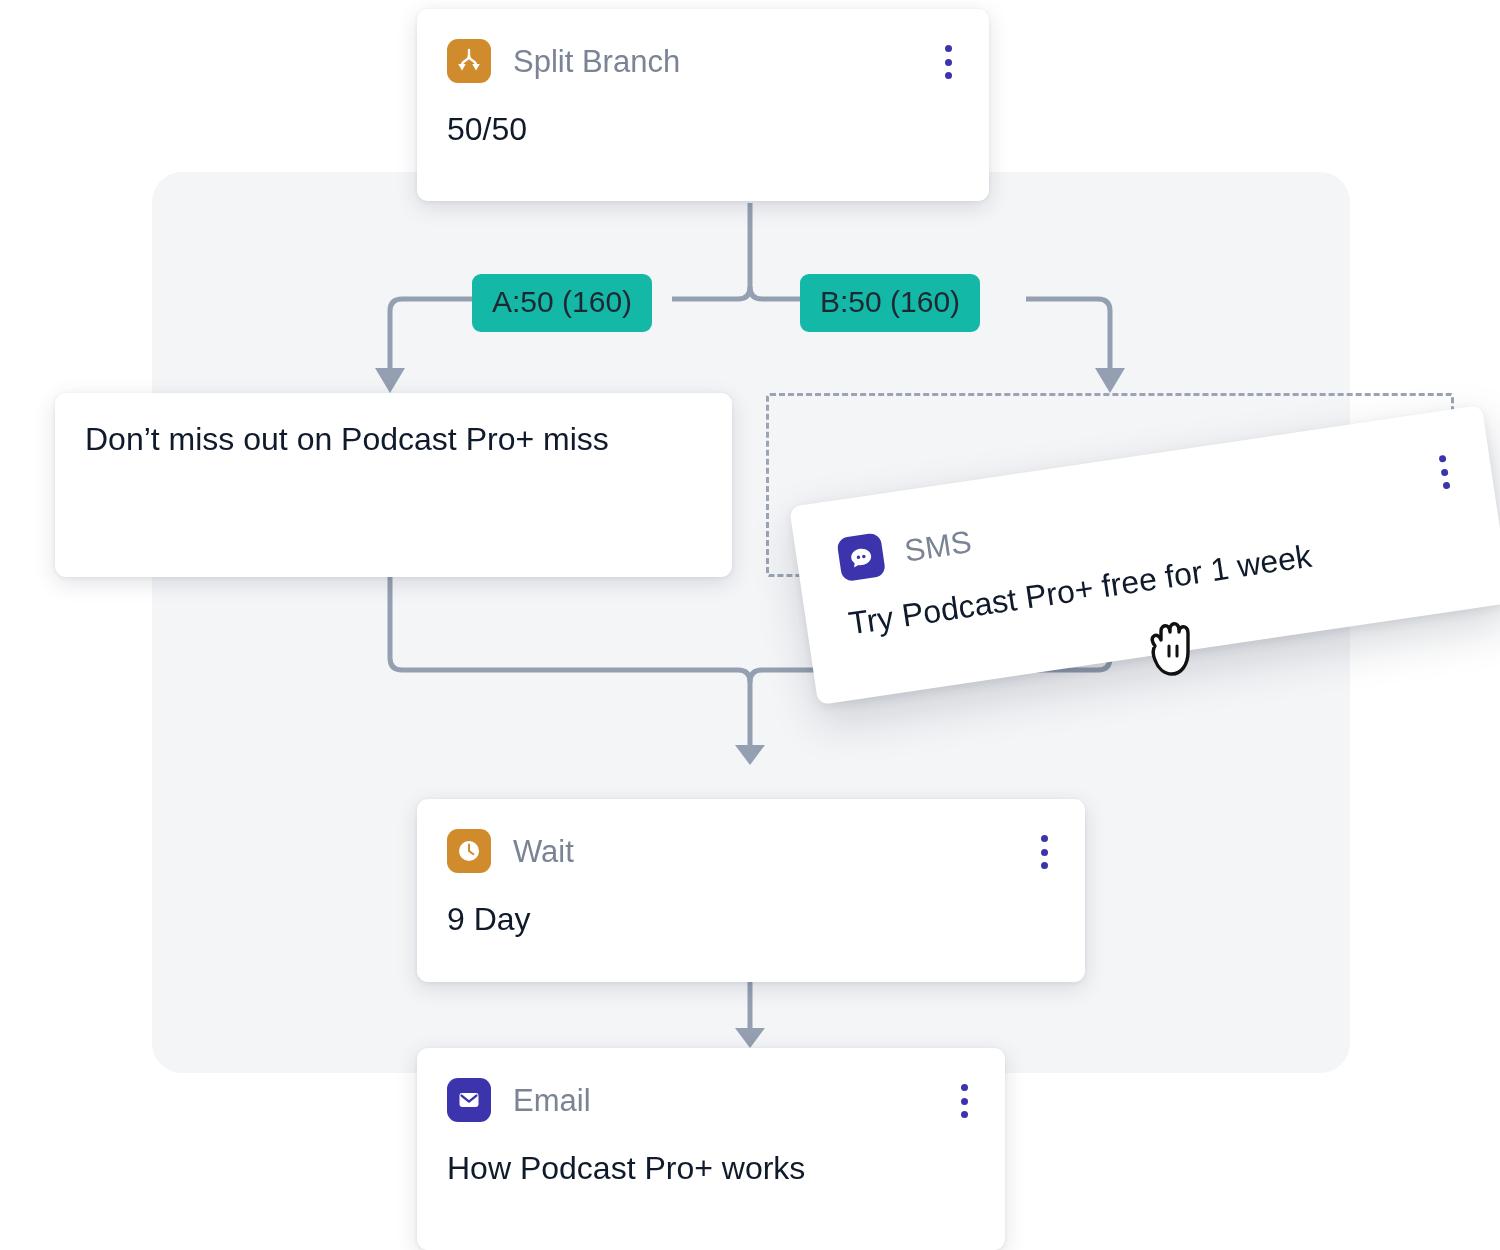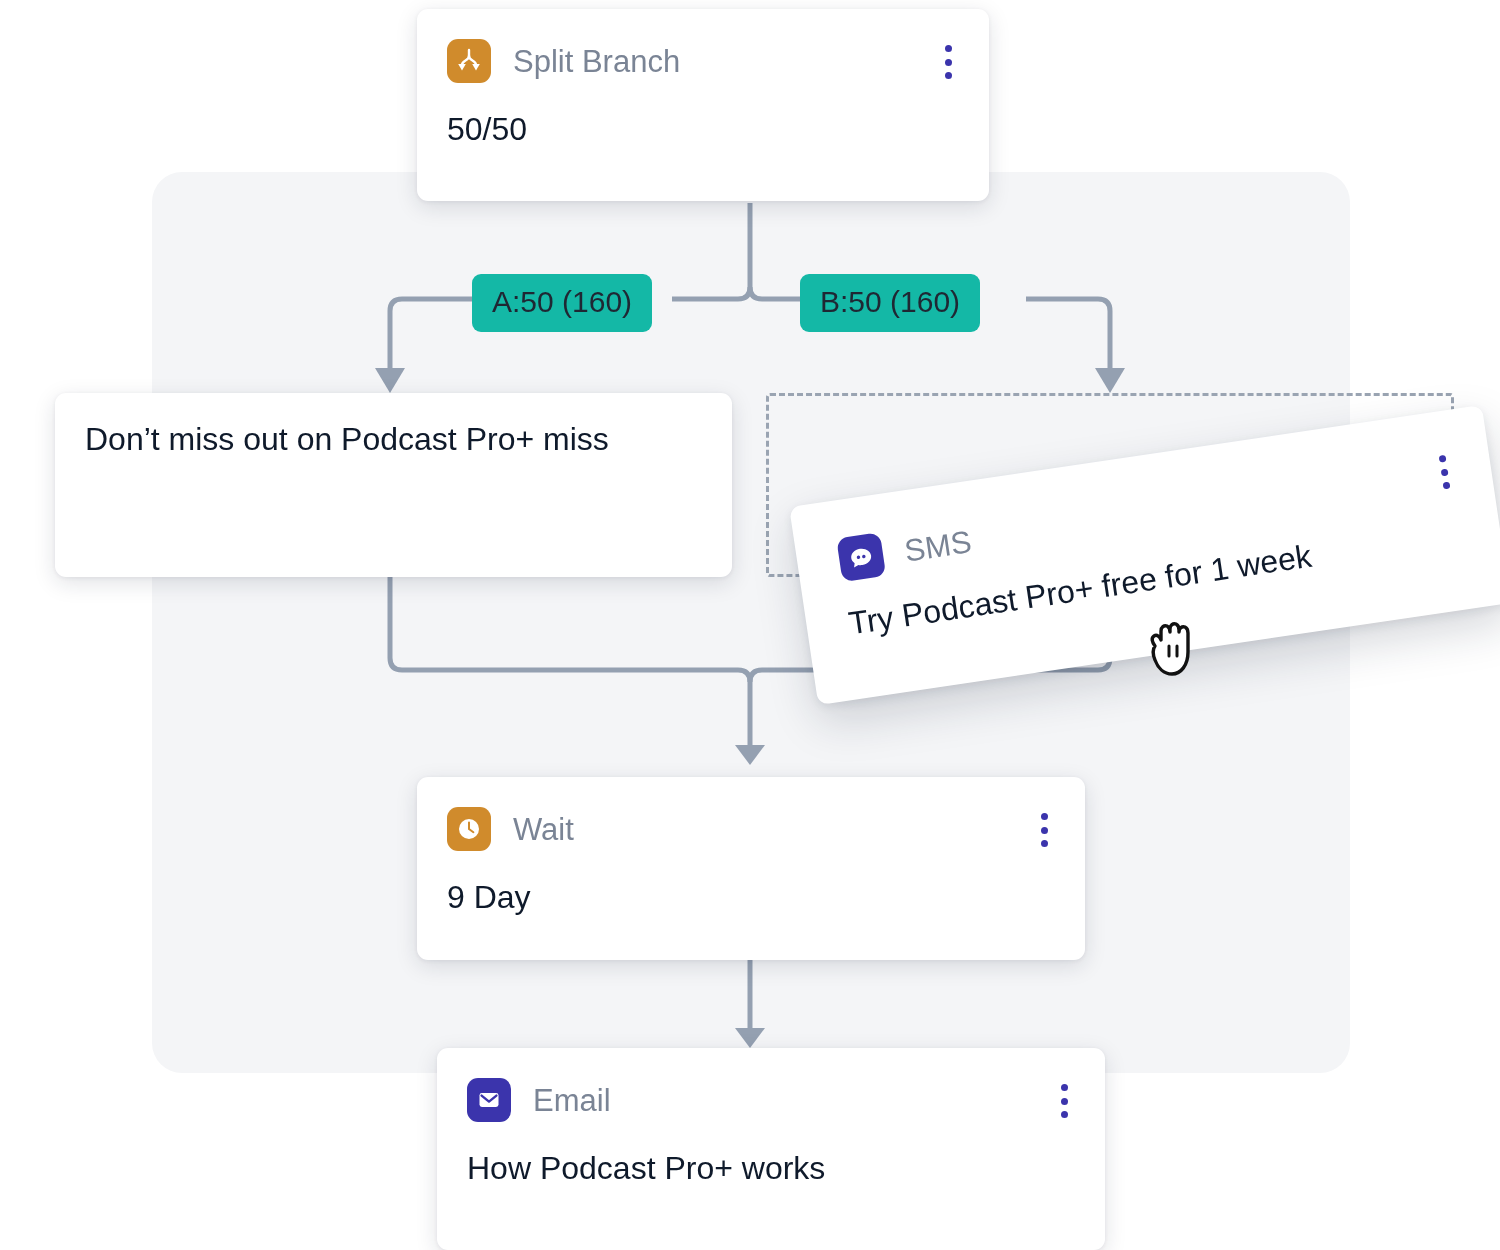--- a/index.html
+++ b/index.html
@@ -122,22 +122,22 @@
     padding: 26px 40px 0 30px;
     font-size: 32px;
     color: #0f1a2b;
     line-height: 1.25;
     white-space: nowrap;
   }
 
   
   .card-split  { left: 417px;  top: 9px;   width: 572px; height: 192px; }
   .card-push   { left: 55px;   top: 393px;  width: 677px; height: 184px; }
-  .card-wait   { left: 417px;  top: 777px;  width: 668px; height: 183px; }
-  .card-email  { left: 417px;  top: 1048px; width: 668px; height: 202px; margin-left: 20px; }
+  .card-wait   { left: 417px;  top: 799px;  width: 668px; height: 183px; }
+  .card-email  { left: 417px;  top: 1048px; width: 588px; height: 202px; }
 
   
   .card-sms {
     left: 800px;
     top: 455px;
     width: 700px;
     height: 200px;
     transform: rotate(-8.4deg);
     transform-origin: 50% 50%;
     box-shadow: 0 18px 46px rgba(22, 33, 55, 0.18),

